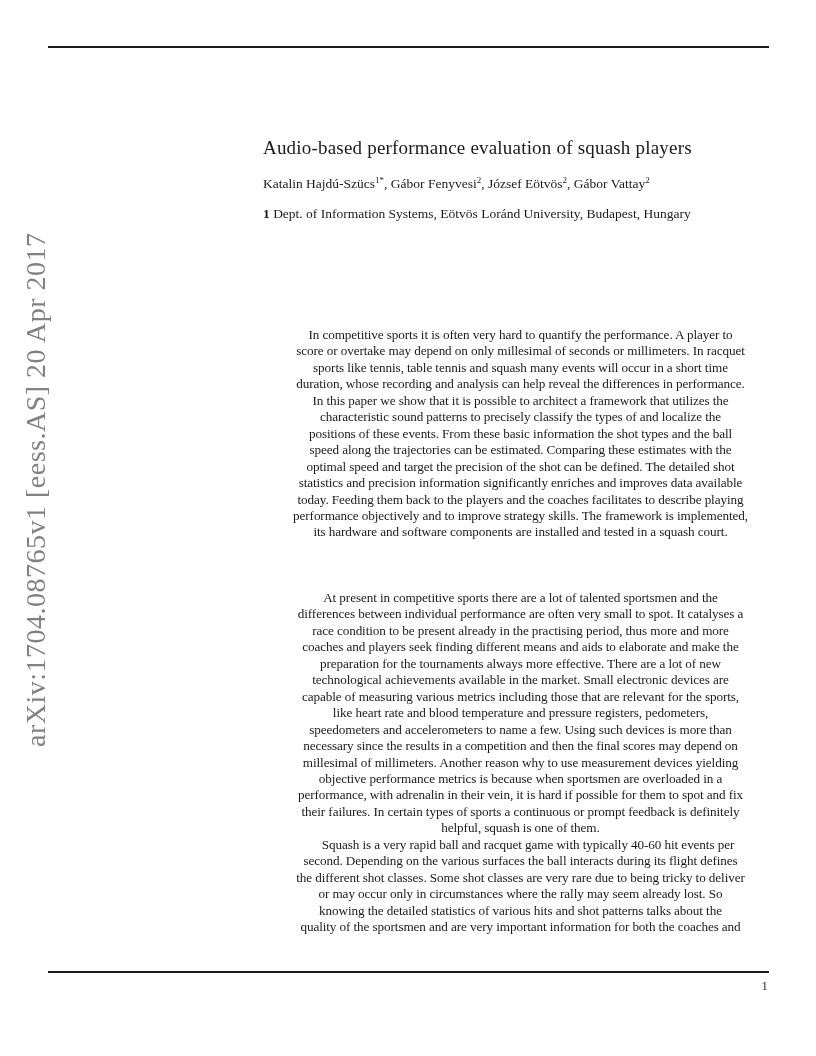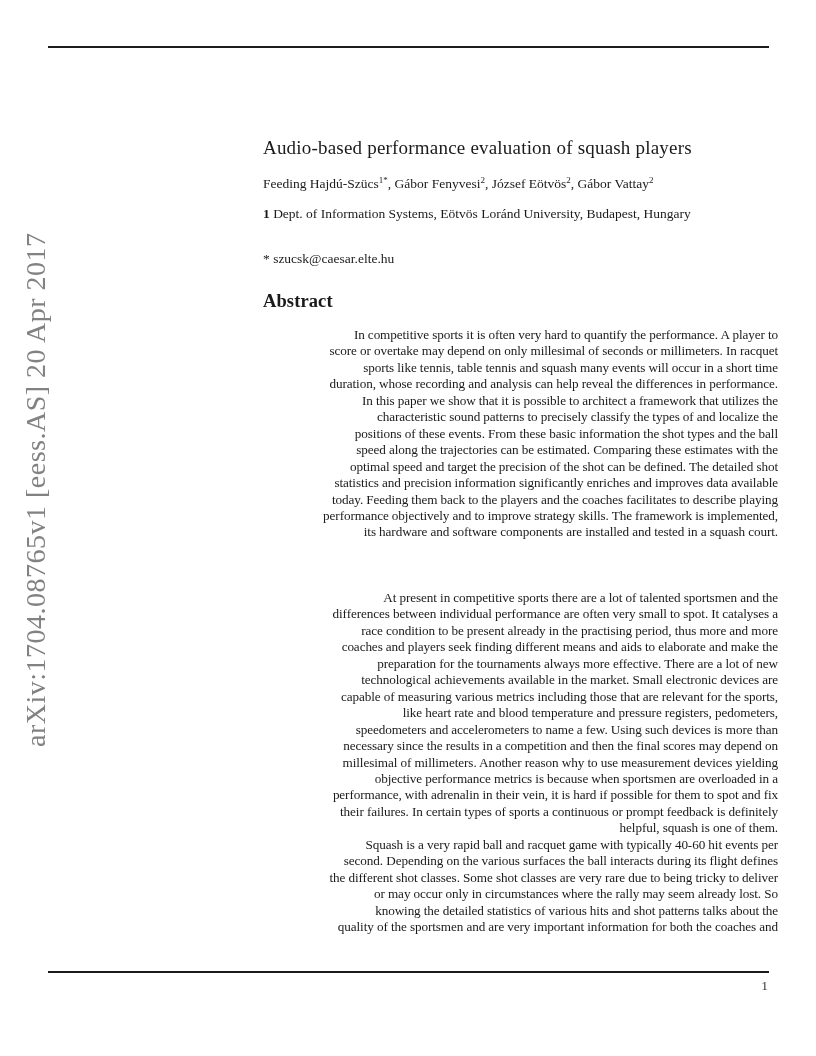--- a/index.html
+++ b/index.html
@@ -79,21 +79,21 @@
   .h-abstract { top: 291px; }
   .h-intro { top: 556px; }
   .secnum { margin-right: 15px; }
 
   .body-text {
     font-size: 13.2px;
     line-height: 16.45px;
     letter-spacing: -0.1px;
     white-space: pre-line;
     margin: 0;
-    text-align: right;
+    text-align: center;
   }
   .abstract-body { top: 327px; }
   .intro-p1 { top: 590px; }
   .intro-p2 { top: 837px; text-indent: 15px; }
 
   .pageno {
     position: absolute;
     left: 748px;
     top: 978px;
     width: 20px;
@@ -106,29 +106,27 @@
 <body>
 
 <div class="sheet">
 
   <div class="rule top-rule"></div>
 
   <div class="watermark">arXiv:1704.08765v1 [eess.AS] 20 Apr 2017</div>
 
   <h1 class="block title">Audio-based performance evaluation of squash players</h1>
 
-  <div class="block authors"><span><span>Feeding Hajdú-Szücs</span><sup>1*</sup><span>, </span></span><span><span>Gábor Fenyvesi</span><sup>2</sup><span>, </span></span><span><span>József Eötvös</span><sup>2</sup><span>, </span></span><span><span>Gábor Vattay</span><sup>2</sup><span></span></span></div>
+  <div class="block authors"><span><span>Katalin Hajdú-Szücs</span><sup>1*</sup><span>, </span></span><span><span>Gábor Fenyvesi</span><sup>2</sup><span>, </span></span><span><span>József Eötvös</span><sup>2</sup><span>, </span></span><span><span>Gábor Vattay</span><sup>2</sup><span></span></span></div>
 
   <div class="block affils">
     <div><b>1</b><span> Dept. of Information Systems, Eötvös Loránd University, Budapest, Hungary</span></div>
   </div>
 
-  <div class="block email">* szucsk@caesar.elte.hu</div>
 
-  <h2 class="block sec-heading h-abstract">Abstract</h2>
 
   <p class="block body-text abstract-body">In competitive sports it is often very hard to quantify the performance. A player to
 score or overtake may depend on only millesimal of seconds or millimeters. In racquet
 sports like tennis, table tennis and squash many events will occur in a short time
 duration, whose recording and analysis can help reveal the differences in performance.
 In this paper we show that it is possible to architect a framework that utilizes the
 characteristic sound patterns to precisely classify the types of and localize the
 positions of these events. From these basic information the shot types and the ball
 speed along the trajectories can be estimated. Comparing these estimates with the
 optimal speed and target the precision of the shot can be defined. The detailed shot

